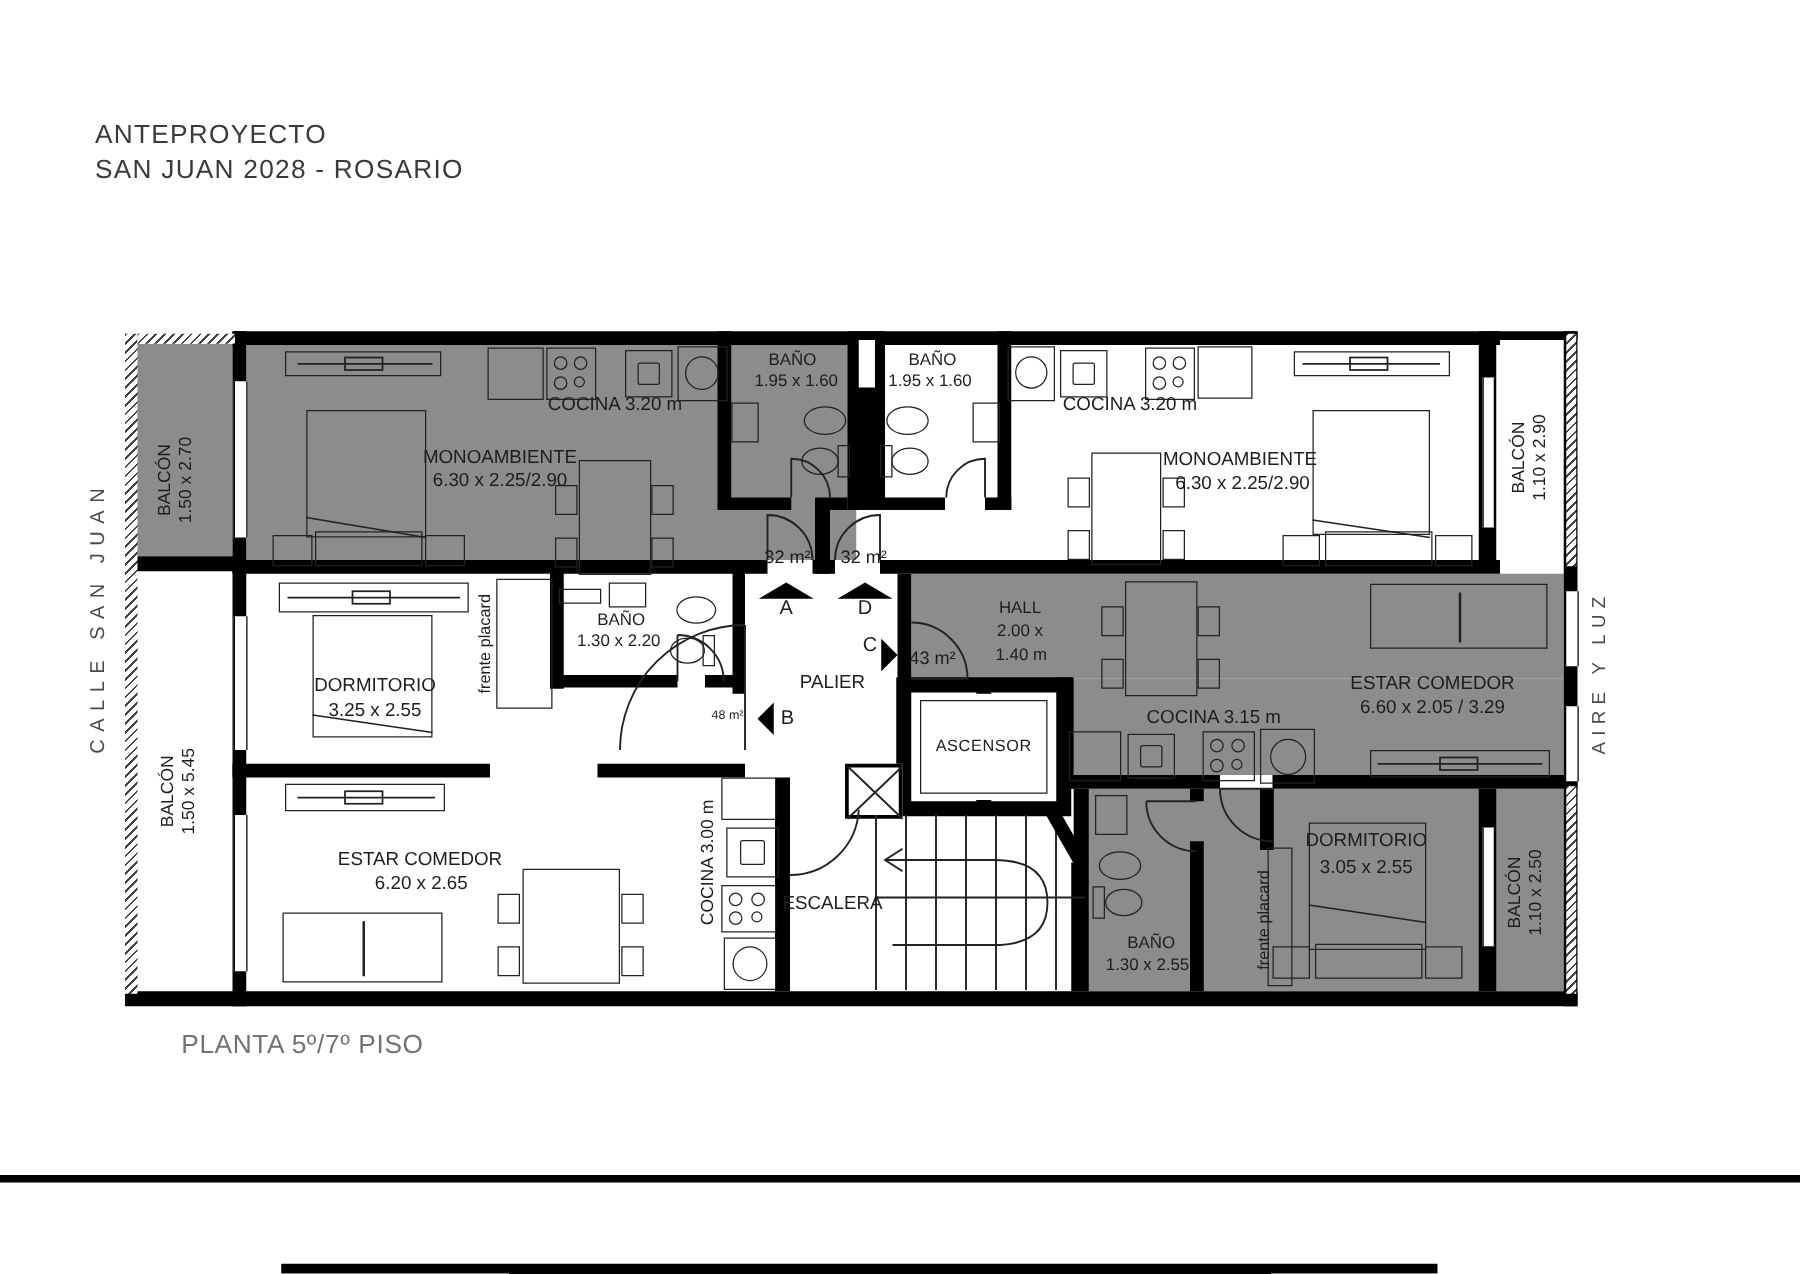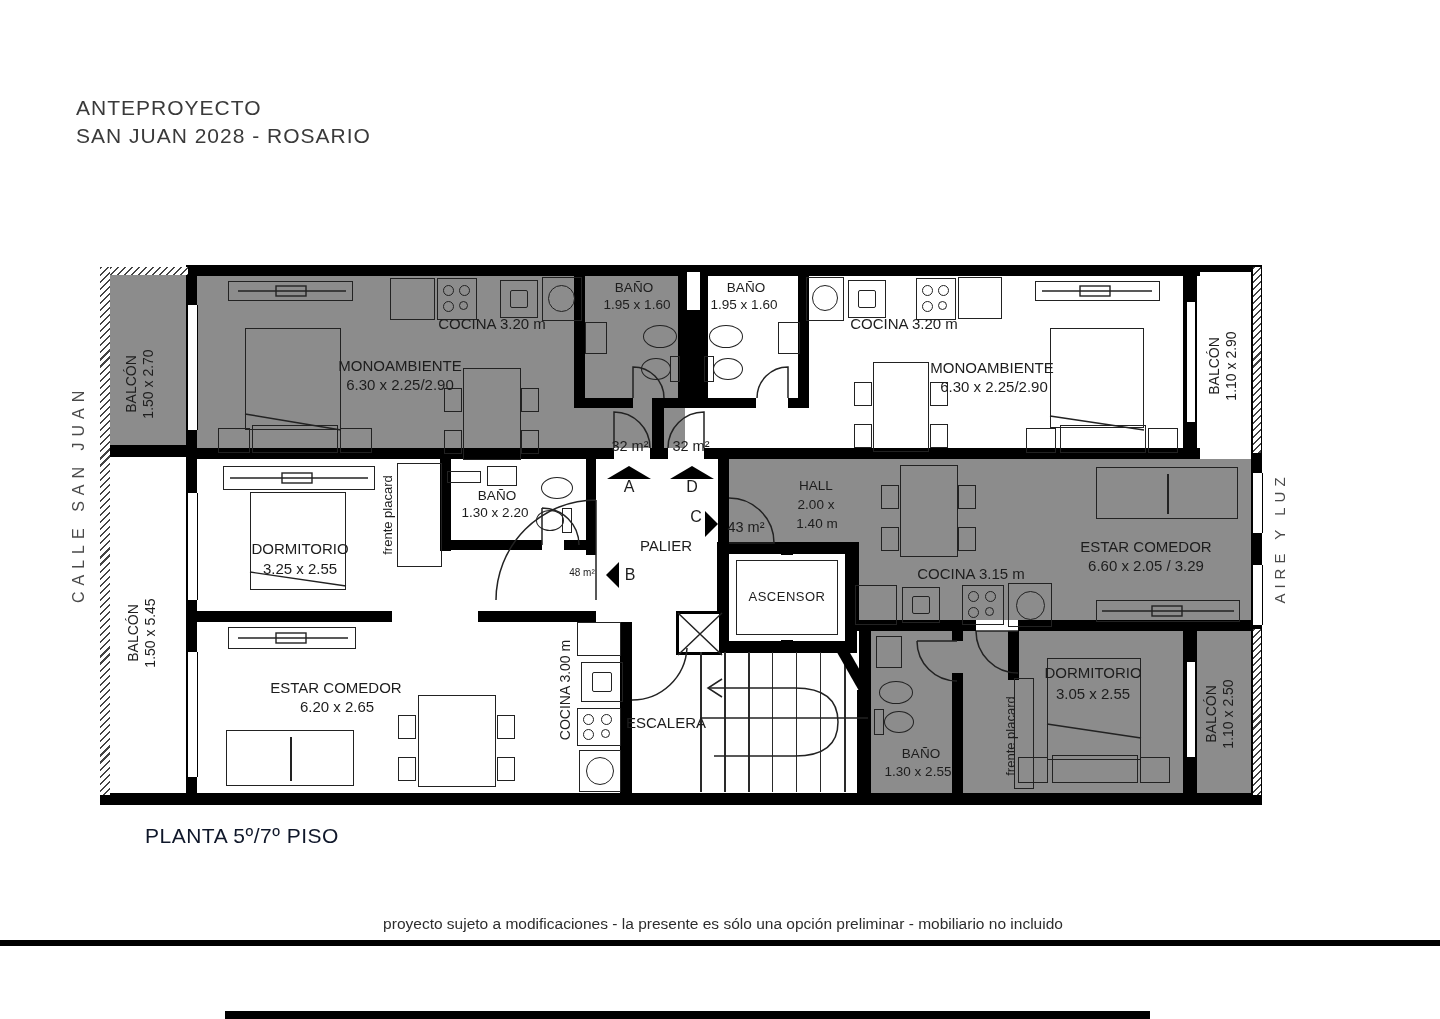--- a/index.html
+++ b/index.html
@@ -315,18 +315,17 @@
   <div class="v" style="left:1166px;top:696px;width:110px;height:36px;font-size:14px;line-height:17px;">
     <span style="display:block;">BALCÓN</span>
     <span style="display:block;">1.10 x 2.50</span>
   </div>
   <div class="v" style="left:-10px;top:501px;width:182px;height:22px;font-size:16px;letter-spacing:6px;color:#4a4a4a;">CALLE SAN JUAN</div>
   <div class="v" style="left:1211px;top:528px;width:140px;height:20px;font-size:15px;letter-spacing:5px;color:#4a4a4a;">AIRE Y LUZ</div>
   <div class="v" style="left:511px;top:681px;width:110px;height:18px;font-size:14px;">COCINA 3.00 m</div>
   <div class="v" style="left:333px;top:507px;width:110px;height:16px;font-size:13px;">frente placard</div>
   <div class="v" style="left:956px;top:728px;width:110px;height:16px;font-size:13px;">frente placard</div>
 
-  <div class="abs" style="left:145px;top:824px;font-size:21px;letter-spacing:0.5px;color:#0f172a;">PLANTA 5º/7º PISO</div>
-  <div class="lbl" style="left:723px;top:915px;font-size:15.5px;color:#2d2d2d;">proyecto sujeto a modificaciones - la presente es sólo una opción preliminar - mobiliario no incluido</div>
+  <div class="abs" style="left:145px;top:824px;font-size:21px;letter-spacing:0.5px;color:#737373;">PLANTA 5º/7º PISO</div>
   <div class="w" style="left:0px;top:940px;width:1440px;height:6px;"></div>
   <div class="w" style="left:225px;top:1011px;width:925px;height:8px;"></div>
 
 </div>
 
 </body></html>

